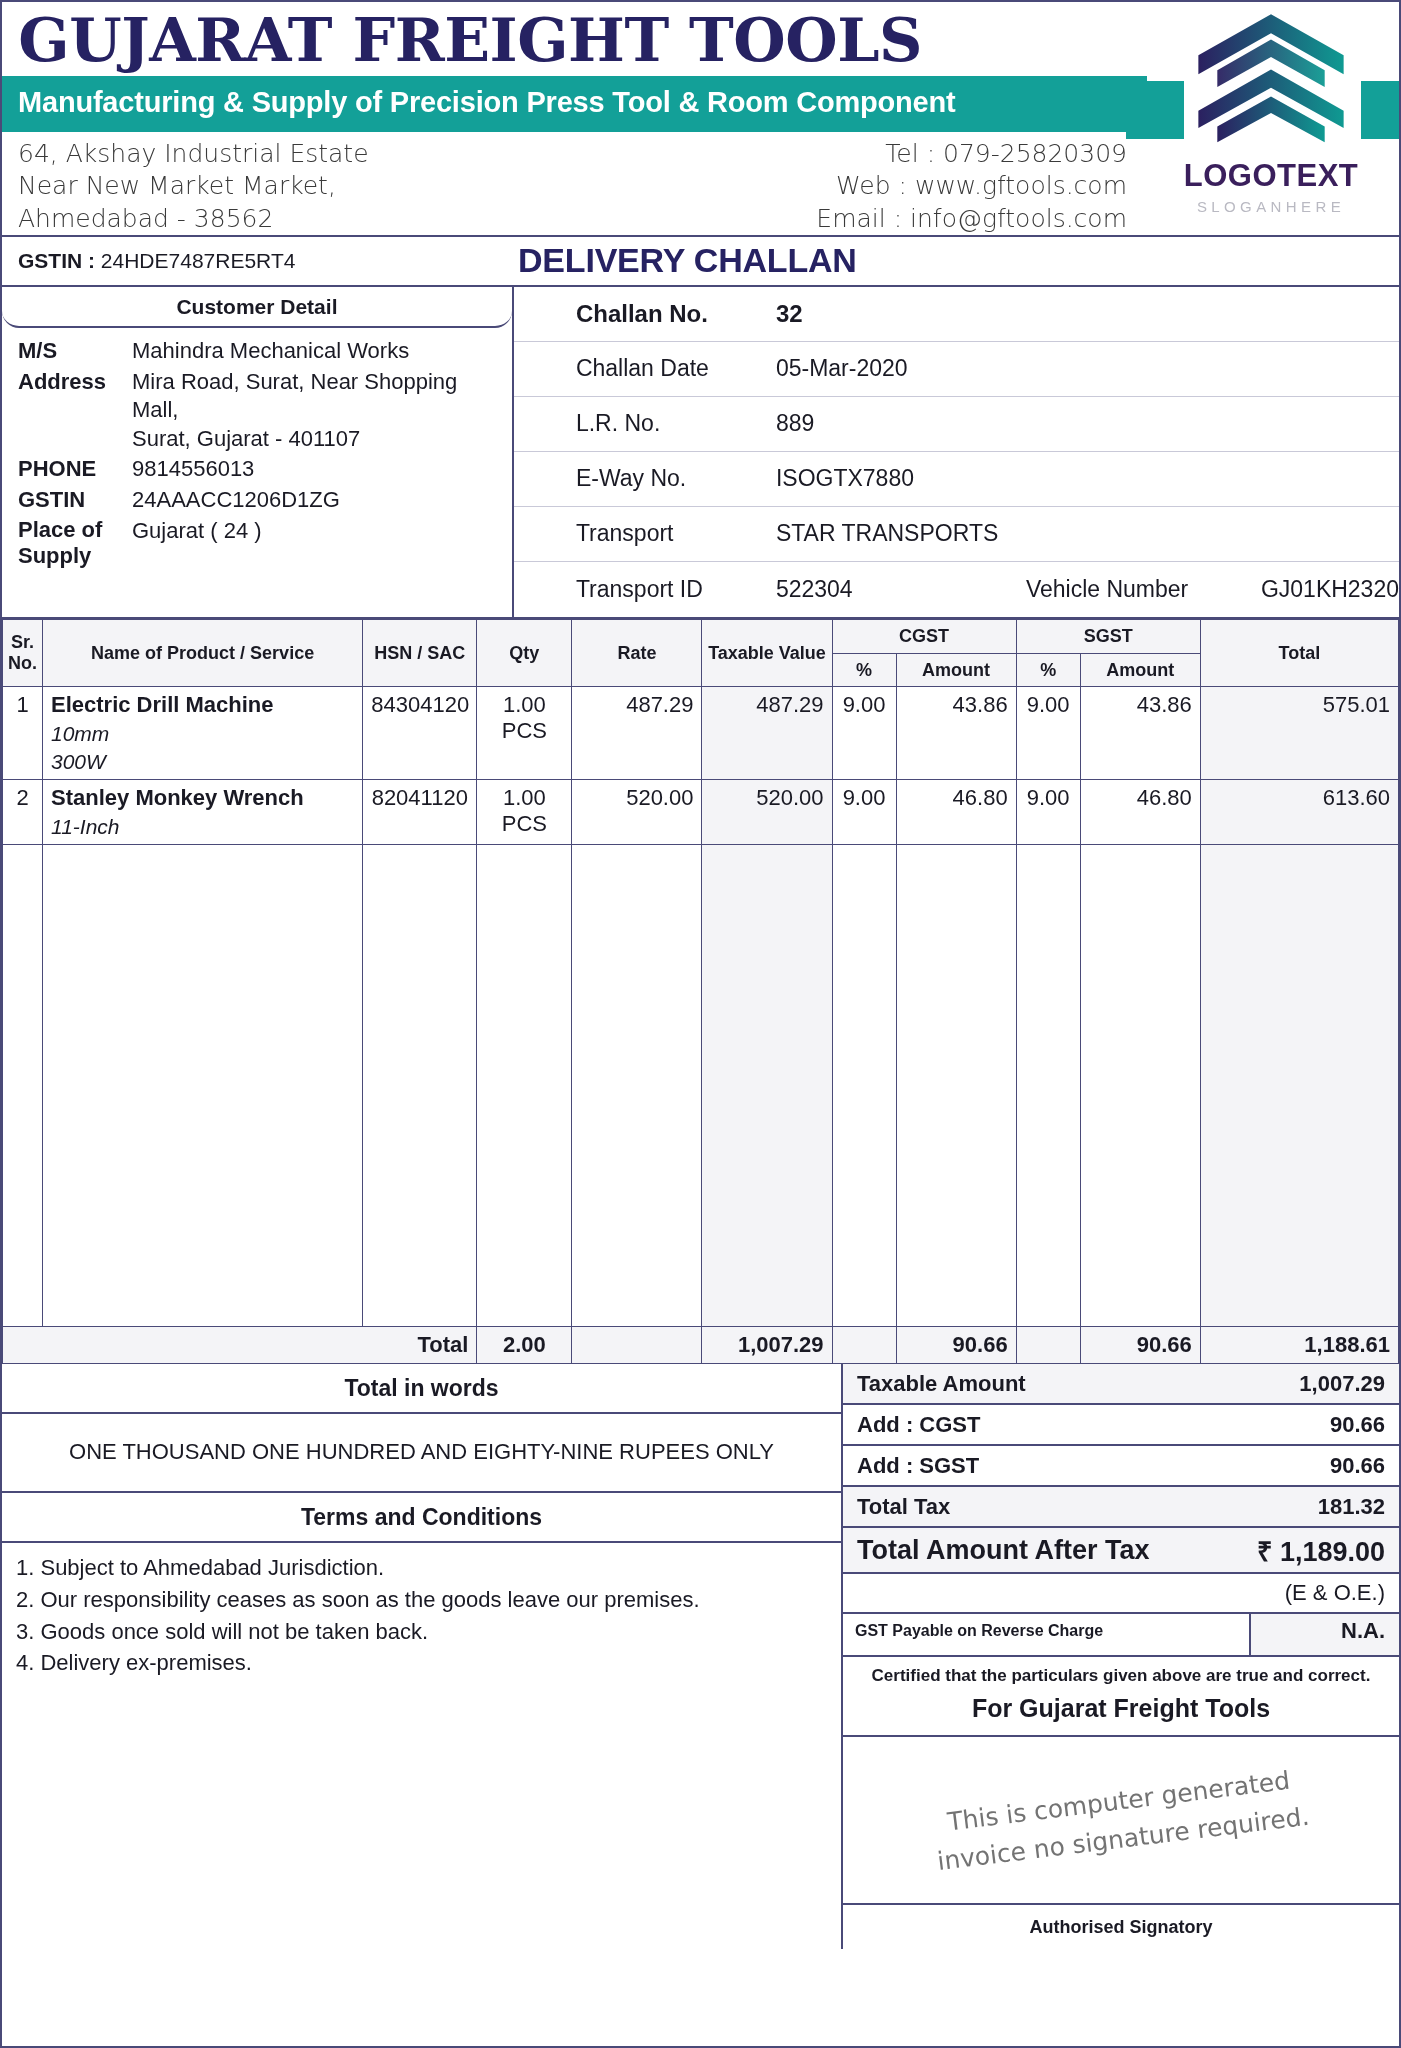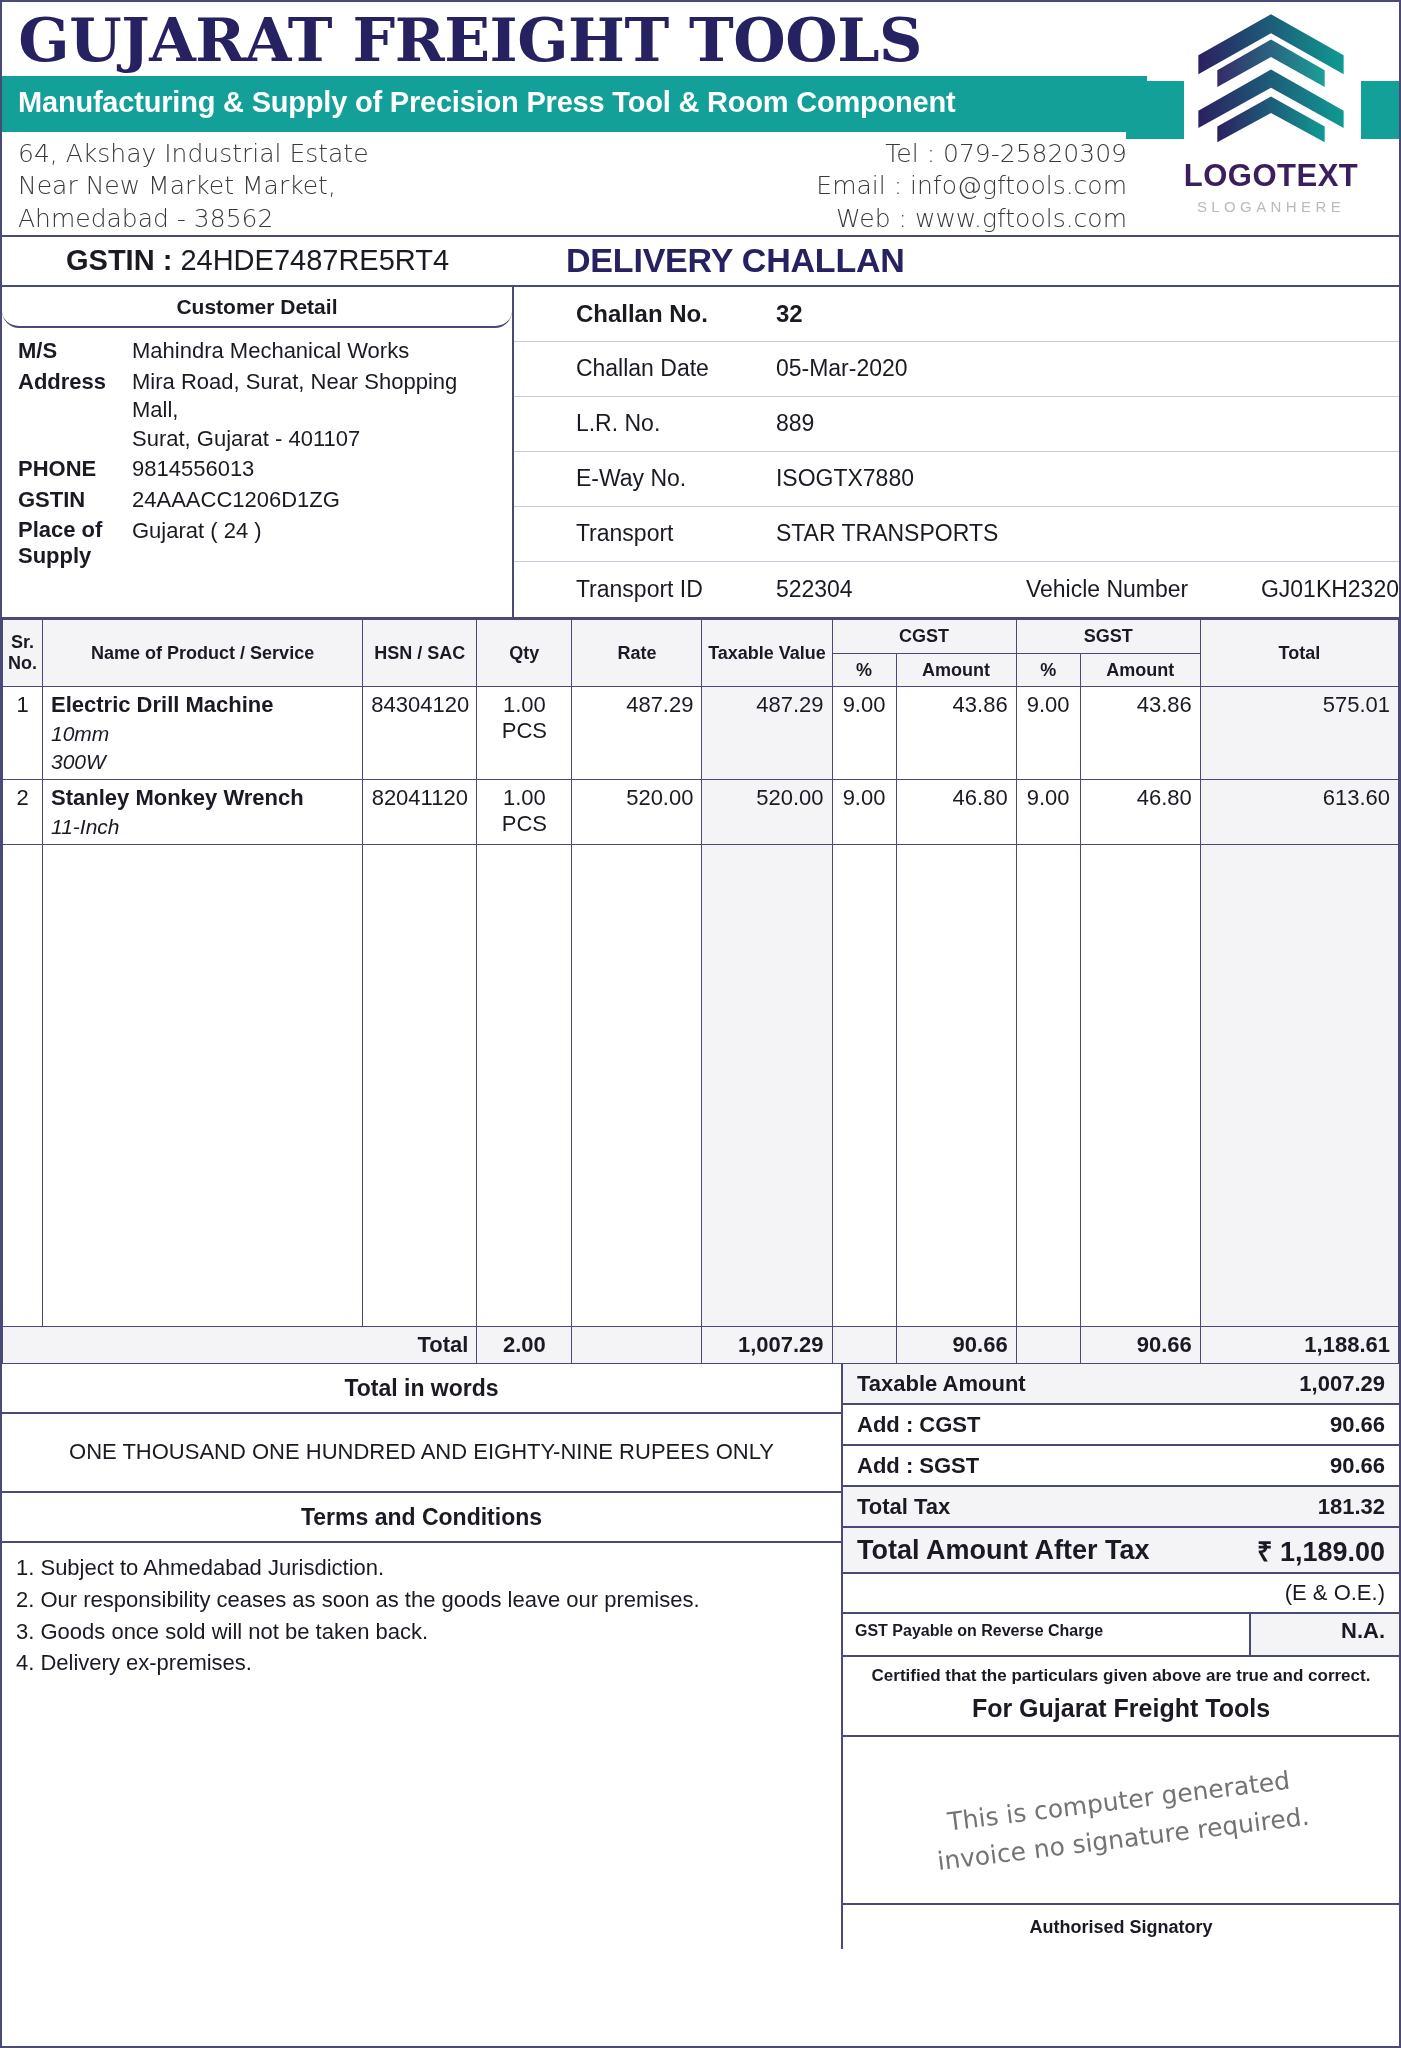--- a/index.html
+++ b/index.html
@@ -111,24 +111,23 @@
   .gst-row {
     display: flex;
     align-items: center;
     border-top: 2px solid #4a4a78;
     border-bottom: 2px solid #4a4a78;
     height: 52px;
   }
   .gst-left {
     width: 500px;
     padding-left: 16px;
-    font-size: 29px;
+    font-size: 21px;
     color: #1a1a24;
     white-space: nowrap;
-    margin-left: 48px;
   }
   .gst-left b { font-weight: 700; }
   .doc-title {
     font-size: 34px;
     font-weight: 700;
     color: #262262;
     letter-spacing: -0.2px;
     white-space: nowrap;
     padding-left: 16px;
   }
@@ -287,22 +286,22 @@
     <div class="tagline-bar">Manufacturing &amp; Supply of Precision Press Tool &amp; Room Component</div>
 
     <div class="contact-band">
       <div class="addr-col">
         <div>64, Akshay Industrial Estate</div>
         <div>Near New Market Market,</div>
         <div>Ahmedabad - 38562</div>
       </div>
       <div class="contact-col">
         <div>Tel : 079-25820309</div>
+        <div>Web : www.gftools.com</div>
         <div>Email : info@gftools.com</div>
-        <div>Web : www.gftools.com</div>
       </div>
     </div>
 
     <div class="logo-block">
       <div class="teal-tab-left"></div>
       <div class="teal-tab-right"></div>
       <svg class="logo-mark" viewBox="0 0 200 190">
         <defs>
           <linearGradient id="g1" x1="0" y1="0" x2="1" y2="0">
             <stop offset="0" stop-color="#2b2060"></stop>

